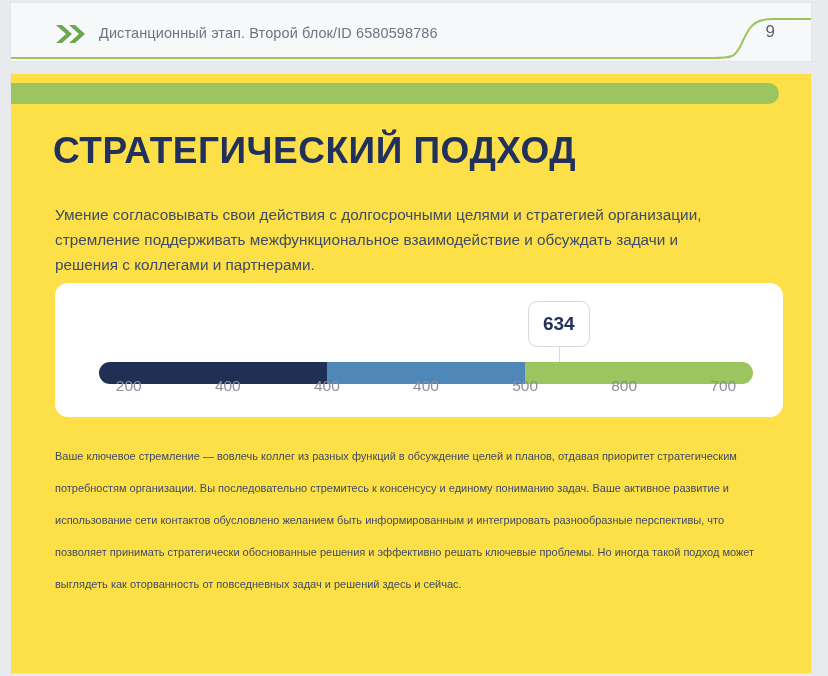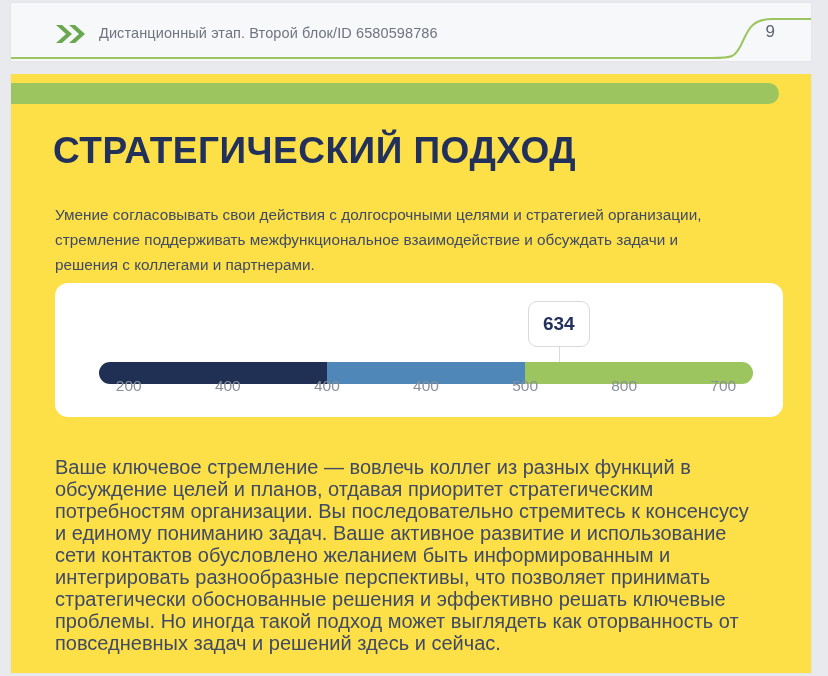--- a/index.html
+++ b/index.html
@@ -177,24 +177,24 @@
     top: 0;
     font-size: 15.5px;
     color: #8b8f99;
     transform: translateX(-50%);
     white-space: nowrap;
   }
 
   .body-text {
     position: absolute;
     left: 44px;
-    top: 382px;
+    top: 366px;
     width: 700px;
-    font-size: 20px;
-    line-height: 22px;
+    font-size: 11px;
+    line-height: 32px;
     color: #3f4a66;
   }
 </style>
 </head>
 <body>
 
 <div class="header-wrap">
   <div class="header-inner">
 
     <span class="chevron-icon">

